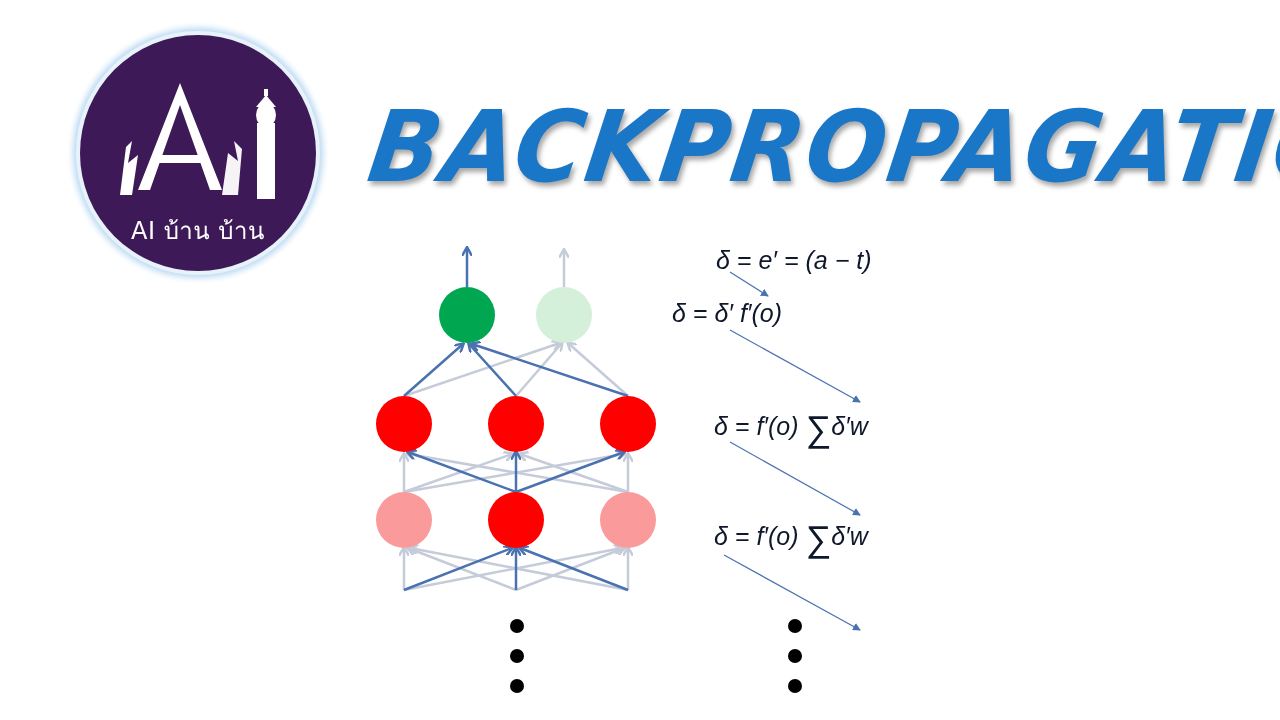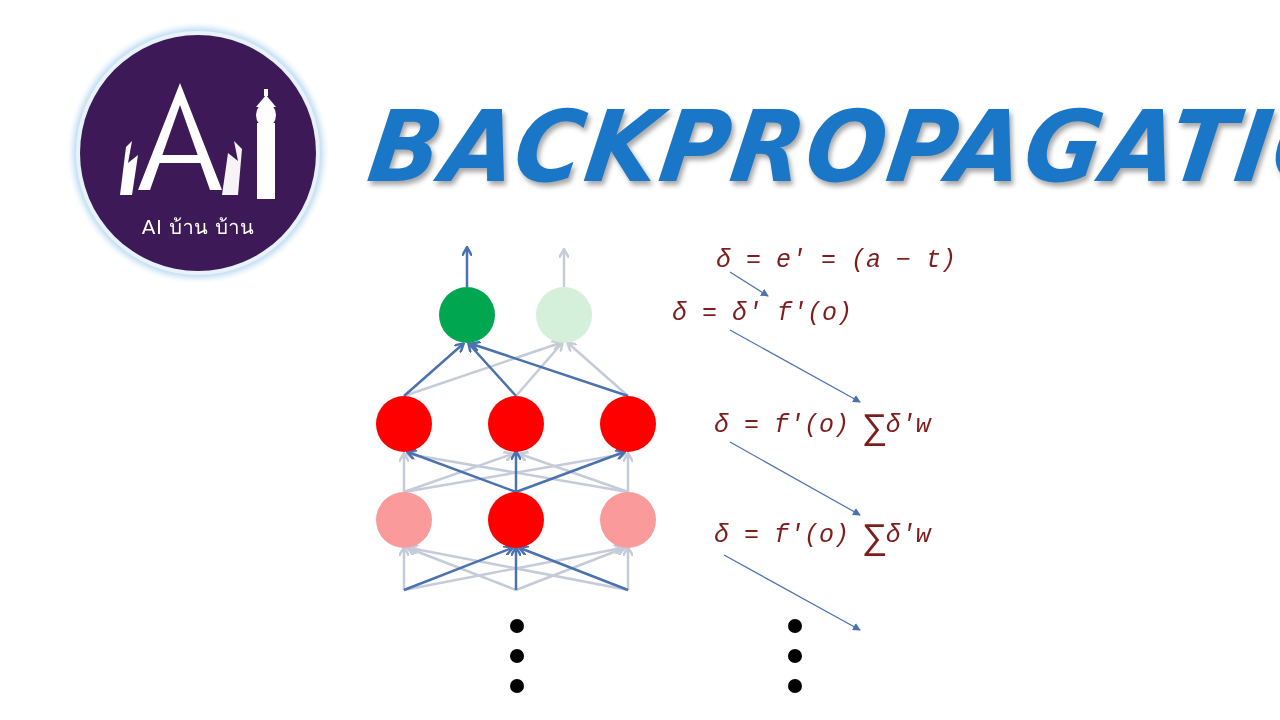--- a/index.html
+++ b/index.html
@@ -1,27 +1,27 @@
 <!DOCTYPE html>
 <html><head>
 <meta charset="utf-8">
 <style>
   html,body{margin:0;padding:0;background:#ffffff;}
   body{width:1280px;height:720px;position:relative;overflow:hidden;font-family:"Liberation Sans",sans-serif;}
   .logo{position:absolute;left:80px;top:35px;width:236px;height:236px;border-radius:50%;
         background:#3d1a57;box-shadow:0 0 0 4px #e8f2fb,0 0 6px 7px #b9d8f2;}
   .logo-svg{position:absolute;left:0;top:0;}
   .logo-caption{position:absolute;left:0;width:236px;top:176px;text-align:center;color:#ffffff;
-        font-family:"DejaVu Sans",sans-serif;font-size:20px;letter-spacing:0.5px;}
+        font-family:"DejaVu Sans",sans-serif;font-size:24px;letter-spacing:0.5px;}
   .title{position:absolute;left:370px;top:92px;width:840px;height:110px;
         font-family:"DejaVu Sans",sans-serif;font-weight:bold;font-style:italic;font-size:94px;
         color:#1a76c6;letter-spacing:2px;transform:skewX(-8deg) scaleY(1.05);
         text-shadow:3px 4px 5px rgba(0,0,0,0.35);line-height:110px;white-space:nowrap;}
   .net{position:absolute;left:0;top:0;}
-  .eq{position:absolute;font-family:Liberation Mono, monospace;font-style:italic;font-size:25px;color:#7f1d1d;white-space:nowrap;}
+  .eq{position:absolute;font-family:Liberation Sans, sans-serif;font-style:italic;font-size:25px;color:#0f172a;white-space:nowrap;}
   .eq .sig{font-style:normal;font-size:36px;vertical-align:-6px;}
 </style>
 </head>
 <body>
 
 <div class="logo">
   <svg class="logo-svg" width="236" height="236" viewBox="0 0 236 236">
 
     <path d="M100 48 L58 155 L70 155 L100 70 L130 155 L142 155 Z" fill="#ffffff"></path>
     <rect x="74" y="120" width="52" height="8" fill="#ffffff"></rect>

